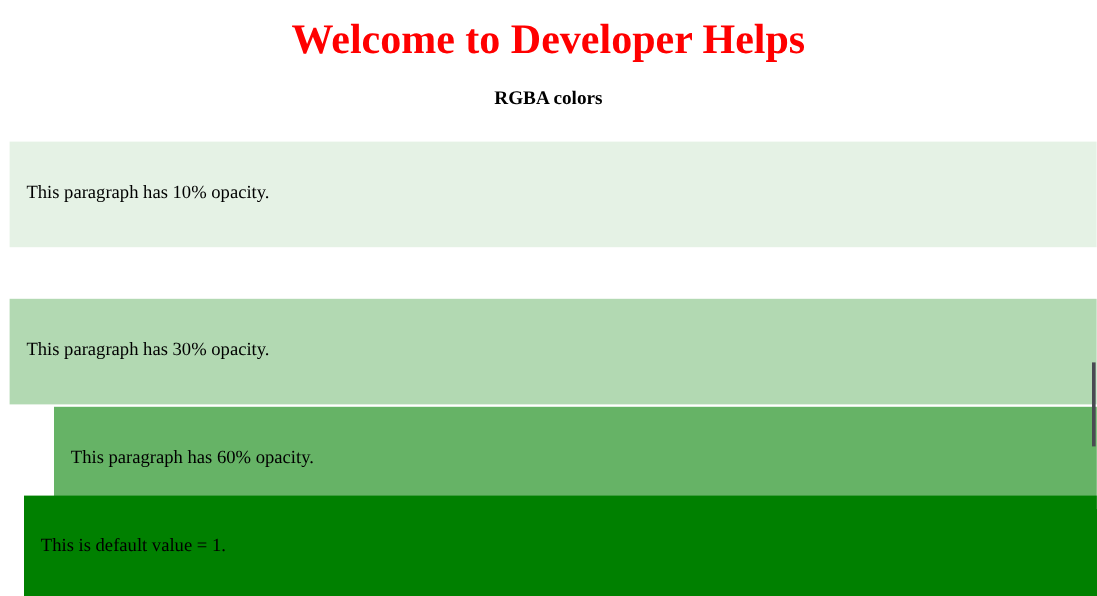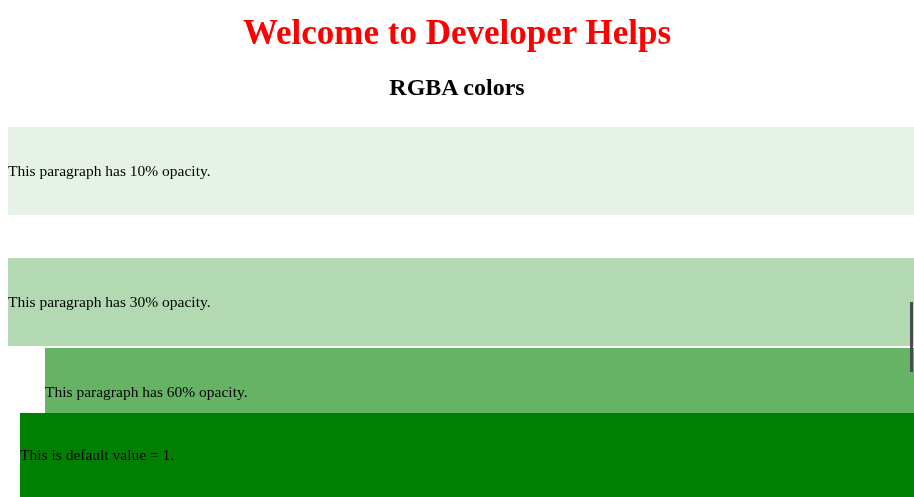--- a/index.html
+++ b/index.html
@@ -33,40 +33,41 @@
     line-height: 1.15;
     letter-spacing: 0px;
     color: #ff0000;
   }
 
   .sub-title {
     margin: 0;
     padding-top: 21px;
     text-align: center;
     font-family: "Liberation Serif", "DejaVu Serif", serif;
-    font-size: 24px;
+    font-size: 16px;
     font-weight: bold;
     line-height: 1.15;
     color: #000000;
   }
 
   
   .swatch-stack {
     margin-top: 25px;
     padding-left: 8px;
     box-sizing: border-box;
     width: 914px;
   }
 
   .swatch {
     box-sizing: border-box;
     width: 906px;
     height: 88px;
     display: flex;
     align-items: center;
+    padding-left: 14px;
     margin-bottom: 2px;
     color: #000000;
     font-family: "Liberation Serif", "DejaVu Serif", serif;
     font-size: 15.5px;
     line-height: 1.2;
   }
 
   .swatch--o10 { background-color: rgba(0, 128, 0, 0.10); }
   .swatch--o30 { background-color: rgba(0, 128, 0, 0.30); margin-top: 43px; }
   .swatch--o60 { background-color: rgba(0, 128, 0, 0.60); margin-left: 37px; }

